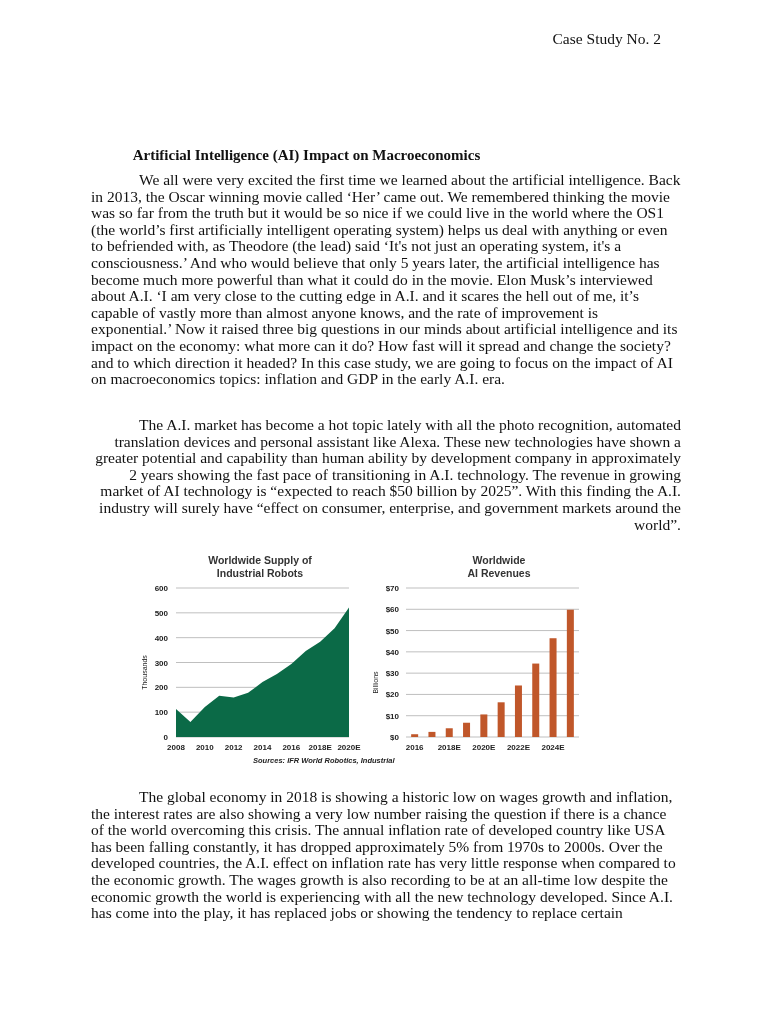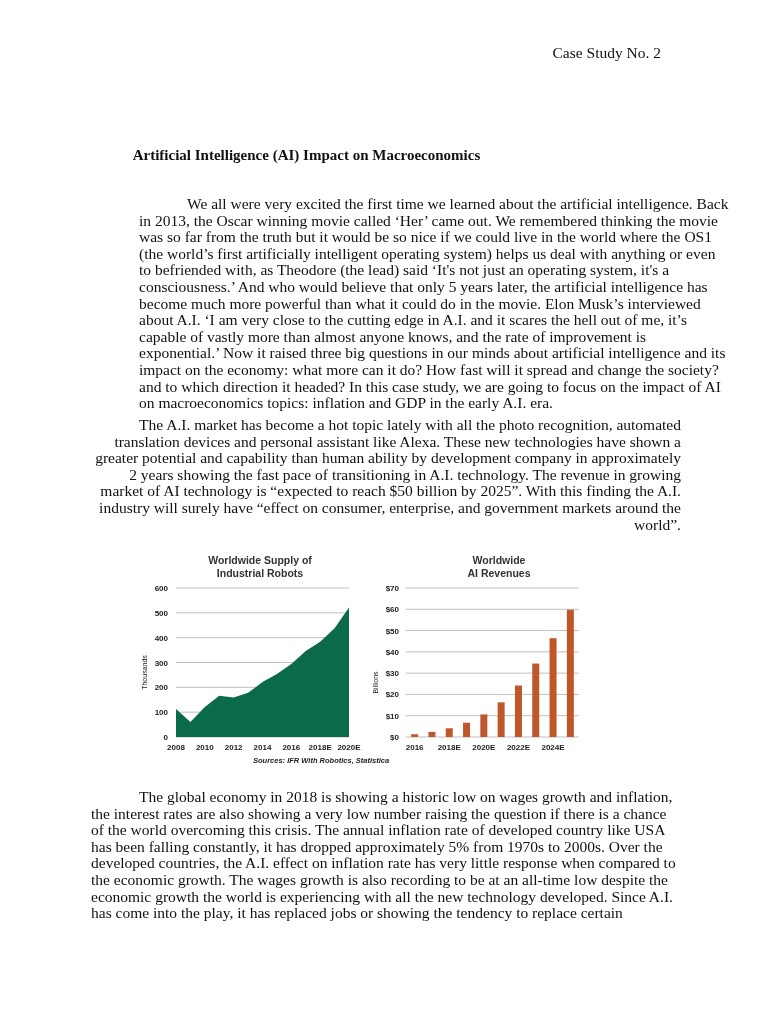--- a/index.html
+++ b/index.html
@@ -1,25 +1,25 @@
 <!DOCTYPE html>
 <html><head>
 <meta charset="utf-8">
 <style>
   html, body { margin: 0; padding: 0; background: #ffffff; }
   body { width: 768px; height: 1024px; position: relative; overflow: hidden; color: #111; }
   .serif { font-family: "Liberation Serif", "DejaVu Serif", serif; }
   .sans { font-family: "Liberation Sans", "DejaVu Sans", sans-serif; }
 
-  .header { position: absolute; right: 107px; top: 44px; text-align: right; font-size: 15.5px; line-height: 18.5px; }
+  .header { position: absolute; right: 107px; top: 30px; text-align: right; font-size: 15.5px; line-height: 18.5px; }
   .title { position: absolute; left: 0; width: 613px; top: 147px; text-align: center; font-weight: bold; font-size: 15px; }
 
   .para { position: absolute; left: 91px; width: 590px; font-size: 15.5px; line-height: 16.6px; text-align: left; }
   .para .indent { display: inline-block; width: 48px; }
-  #p1 { top: 196px; margin-left: 48px; }
+  #p1 { top: 172px; }
   #p2 { top: 417px; text-align: right; }
   #p3 { top: 789px; }
 
   .figure { position: absolute; left: 135px; top: 552px; width: 460px; height: 220px; }
   .chart { position: absolute; top: 0; }
   .chart svg { display: block; }
   .chart-title { font-weight: bold; font-size: 10.5px; fill: #333; text-anchor: middle; }
   .tick { font-size: 8px; font-weight: bold; fill: #222; }
   .axis-lbl { font-size: 7px; fill: #222; }
   .source { position: absolute; left: 118px; top: 204px; font-size: 7.5px; font-style: italic; font-weight: bold; color: #222; }
@@ -98,16 +98,16 @@
         <rect x="183.55" y="86.23428571428572" width="7" height="98.76571428571428" fill="#c0572a"></rect>
         <rect x="200.85" y="57.711428571428584" width="7" height="127.28857142857142" fill="#c0572a"></rect>
         <text x="48.65" y="198" text-anchor="middle" class="tick">2016</text>
         <text x="83.25" y="198" text-anchor="middle" class="tick">2018E</text>
         <text x="117.85000000000001" y="198" text-anchor="middle" class="tick">2020E</text>
         <text x="152.45" y="198" text-anchor="middle" class="tick">2022E</text>
         <text x="187.05" y="198" text-anchor="middle" class="tick">2024E</text>
         <text x="0" y="0" class="axis-lbl" text-anchor="middle" transform="translate(12 130.5) rotate(-90)">Billions</text>
       </svg>
   </div>
-  <div class="source">Sources: IFR With Robotics, Statistica</div>
+  <div class="source">Sources: IFR World Robotics, Industrial</div>
 </div>
 
 <div class="para serif" id="p3"><span class="indent"></span><span>The global economy in 2018 is showing a historic low on wages growth and inflation, the interest rates are also showing a very low number raising the question if there is a chance of the world overcoming this crisis. The annual inflation rate of developed country like USA has been falling constantly, it has dropped approximately 5% from 1970s to 2000s. Over the developed countries, the A.I. effect on inflation rate has very little response when compared to the economic growth. The wages growth is also recording to be at an all-time low despite the economic growth the world is experiencing with all the new technology developed. Since A.I. has come into the play, it has replaced jobs or showing the tendency to replace certain</span></div>
 
 </body></html>

